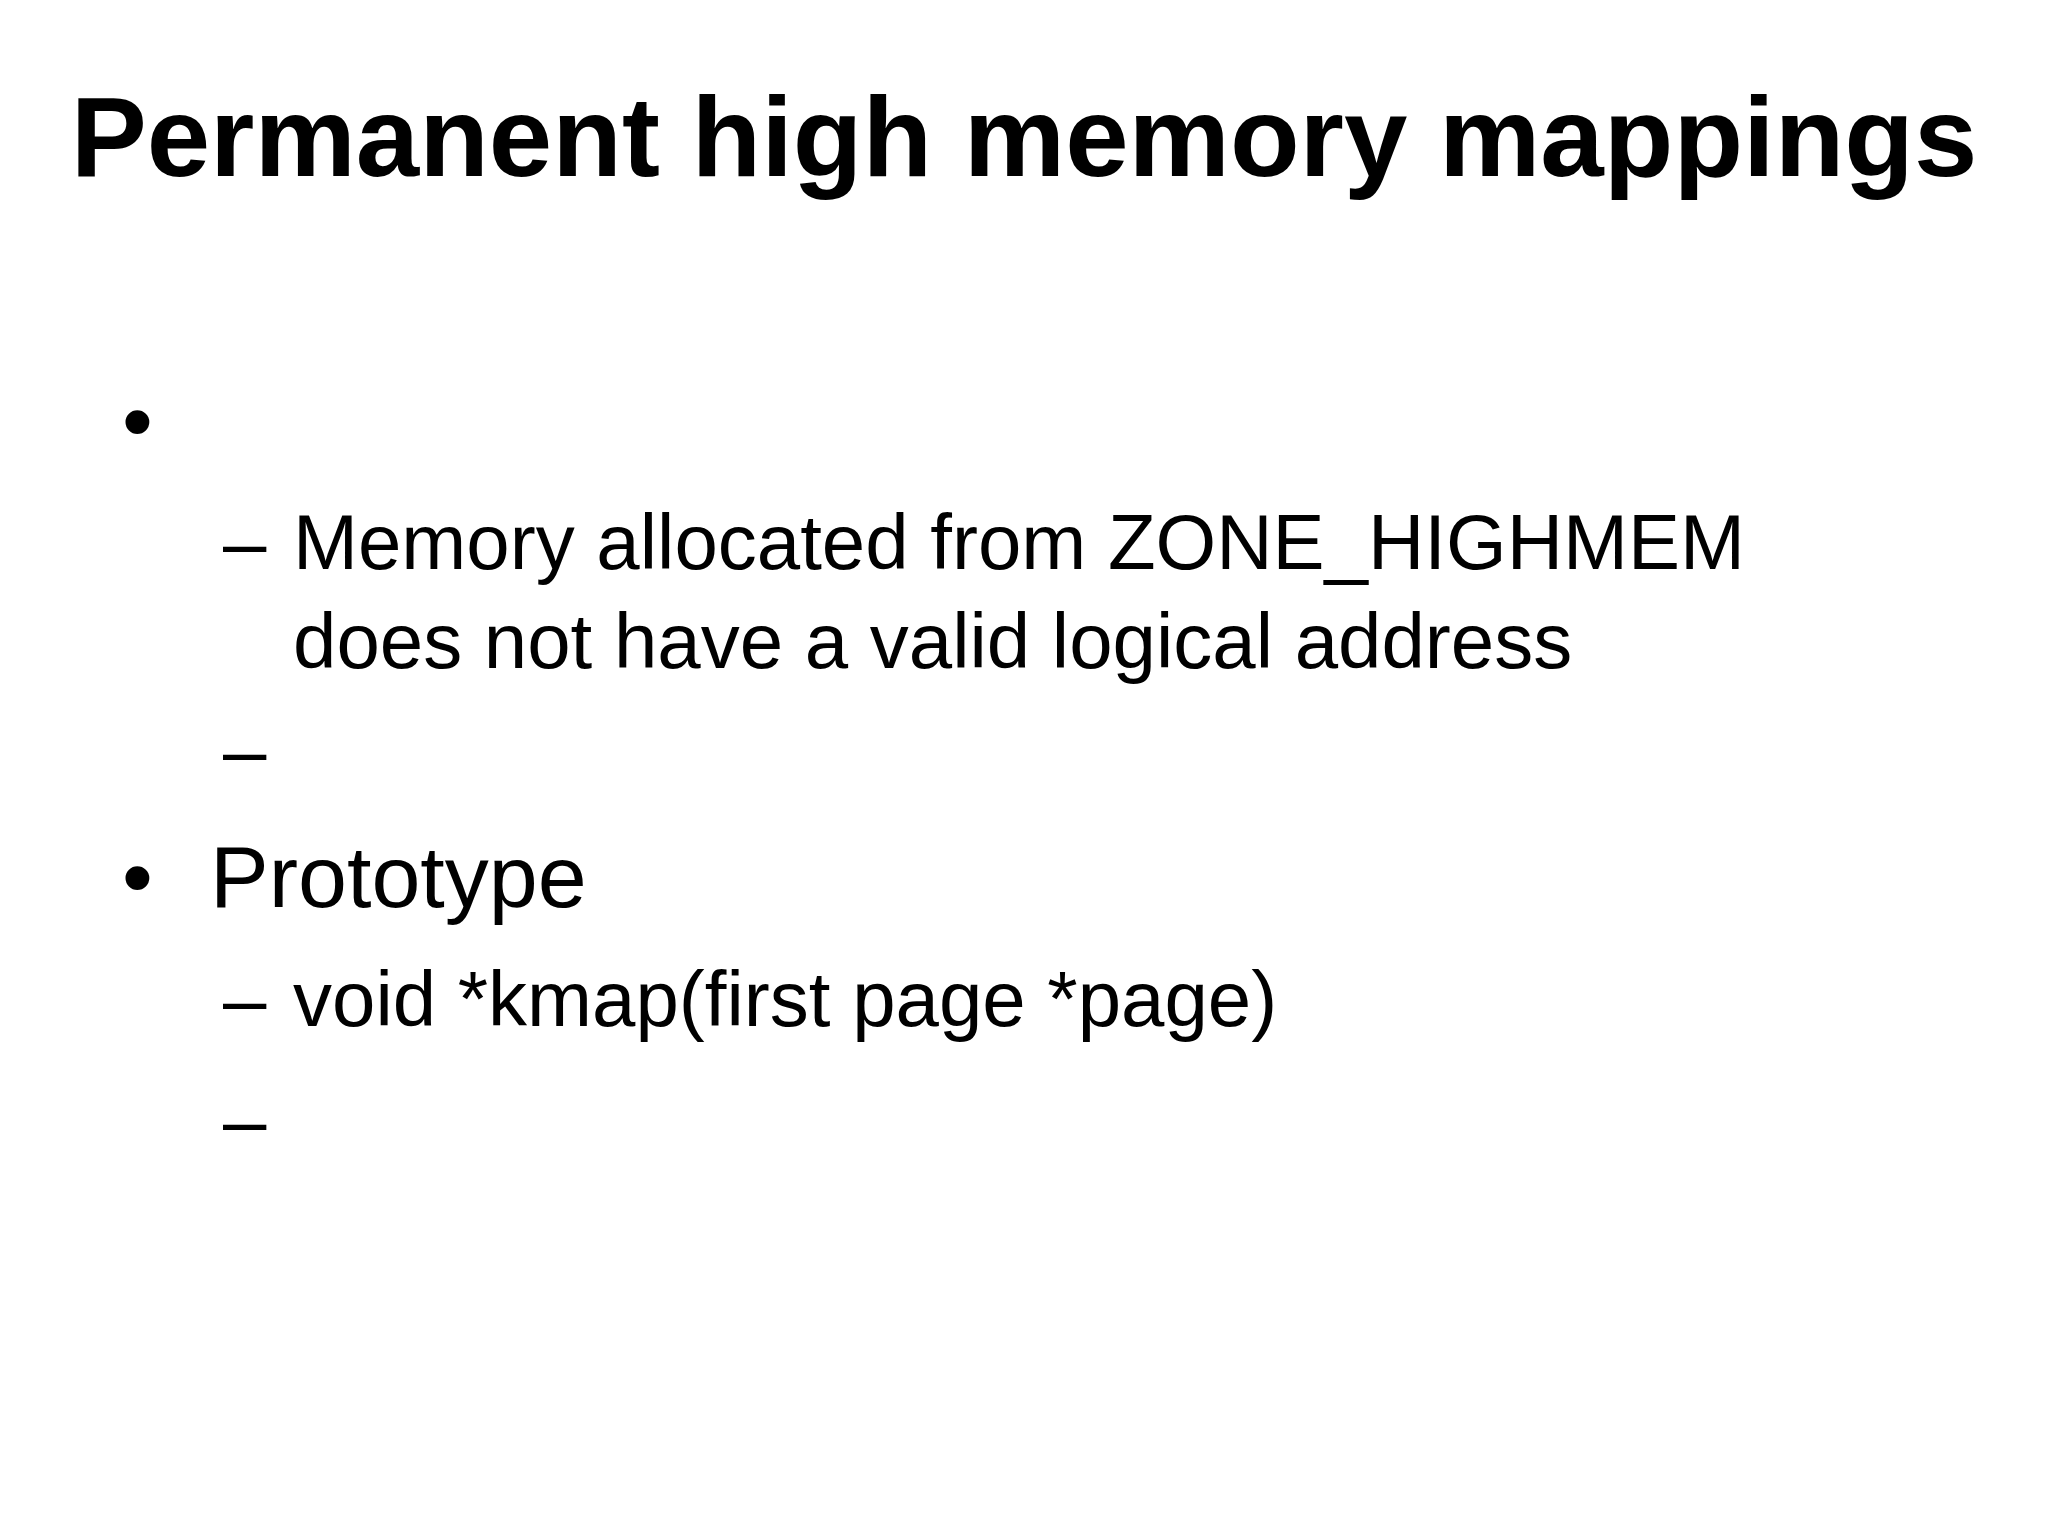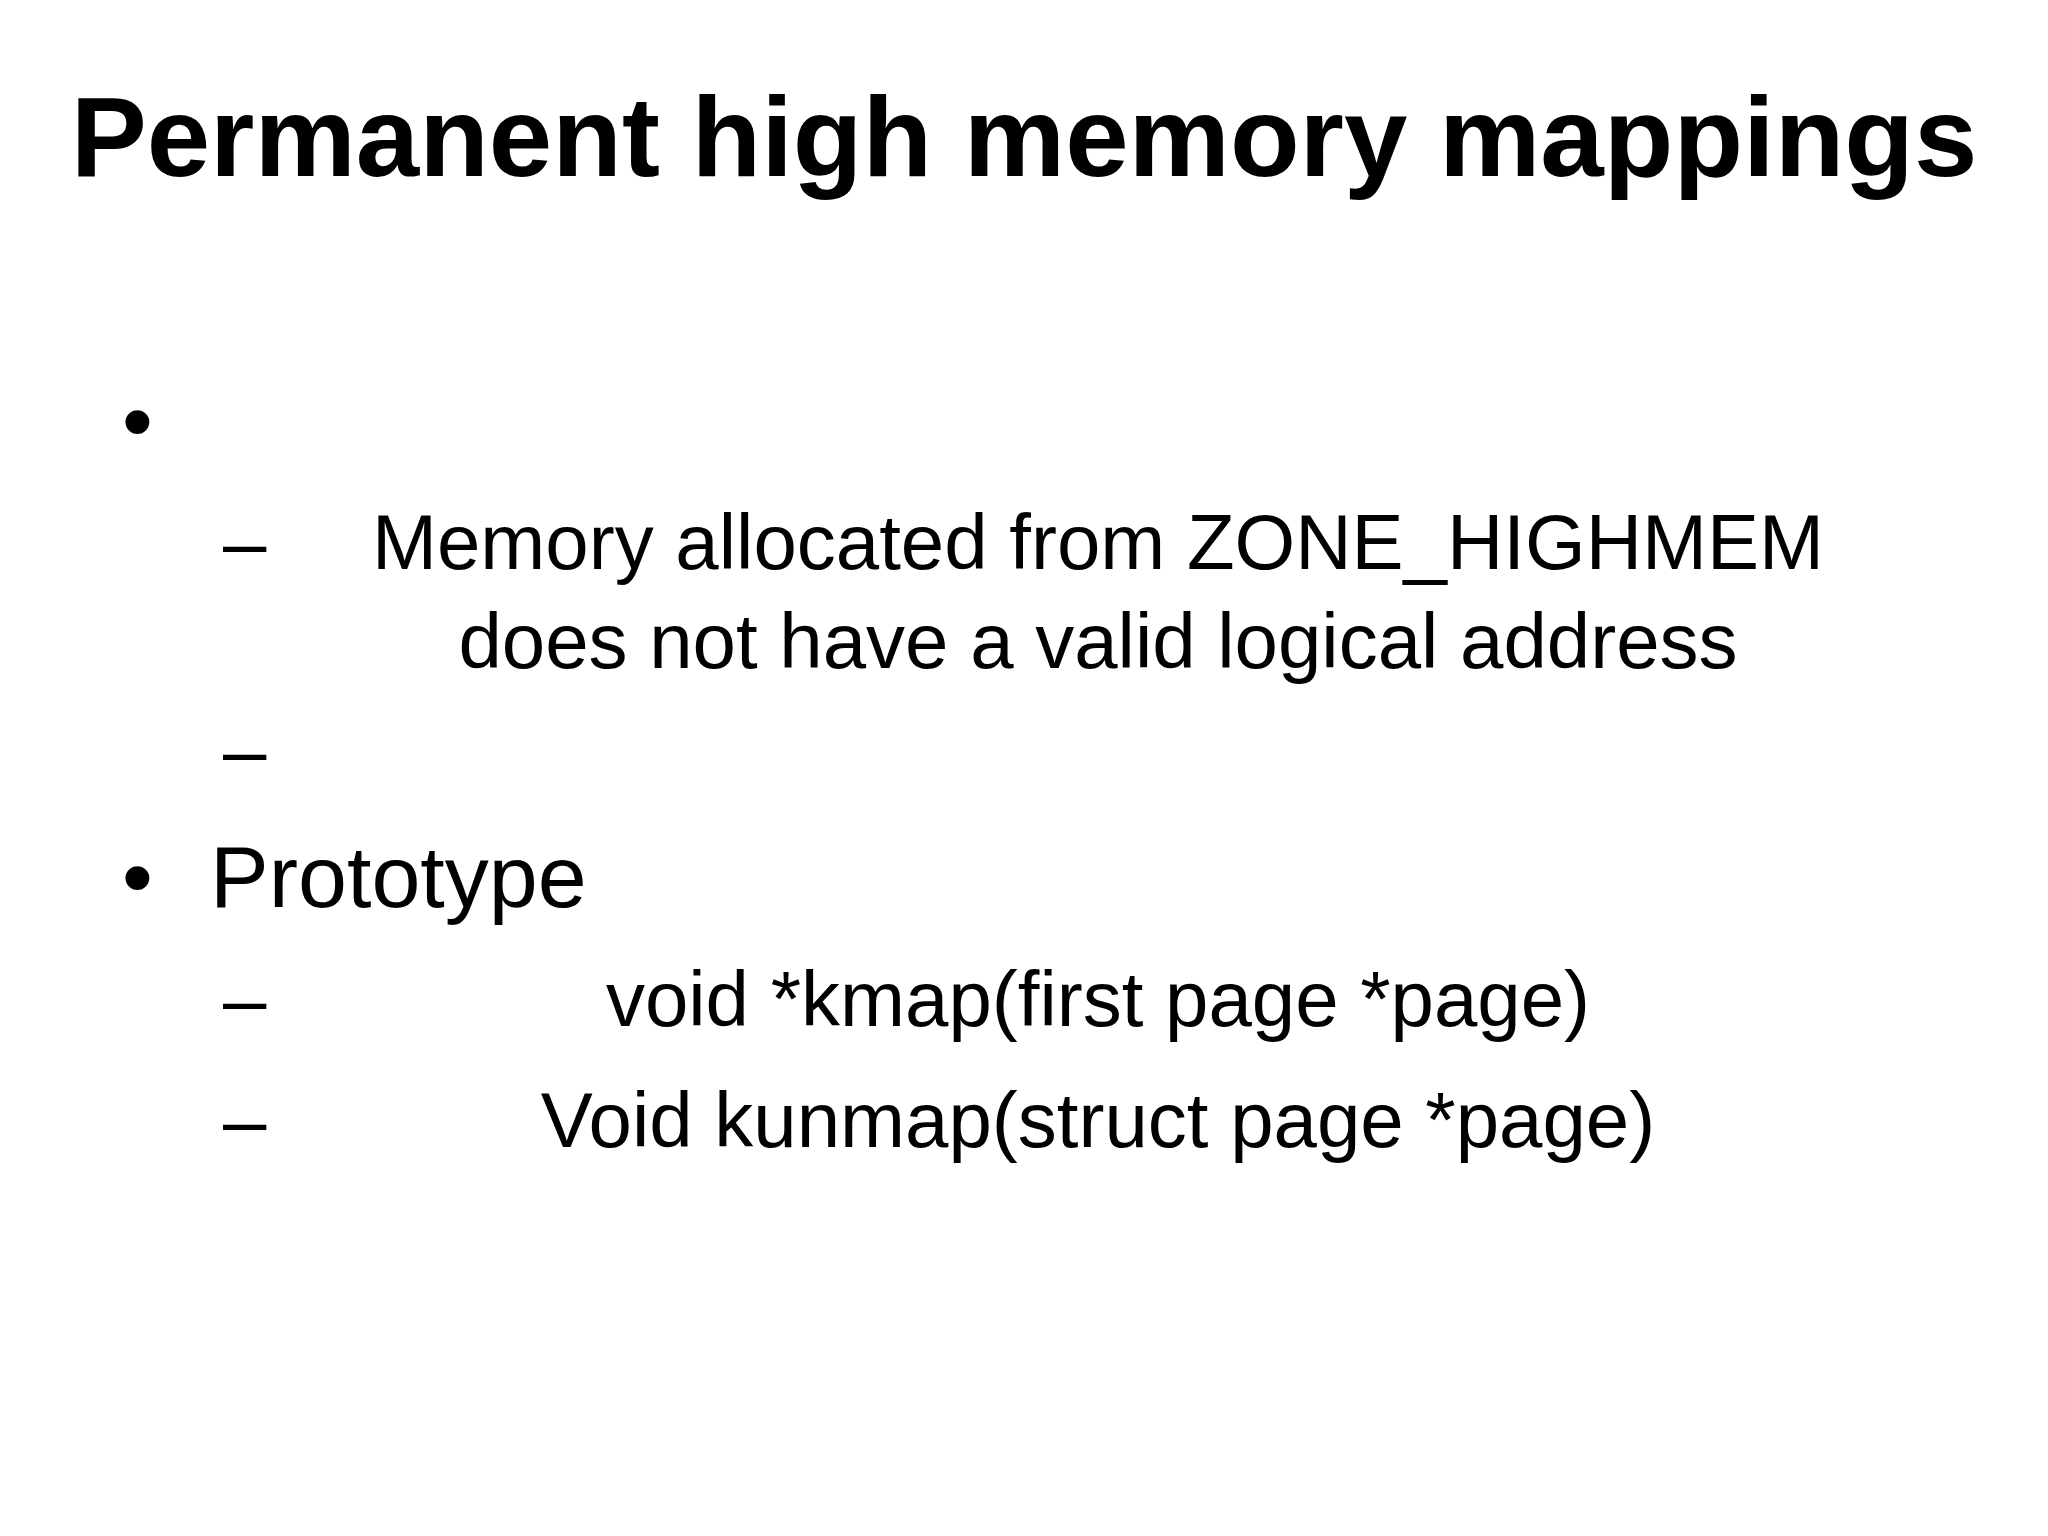--- a/index.html
+++ b/index.html
@@ -54,21 +54,20 @@
     font-size: 78px;
     line-height: 1.27;
   }
   .l2 .marker {
     flex: none;
     width: 70px;
   }
   .l2 .text {
     width: 1610px;
     max-width: 1610px;
-    text-align: center;
   }
   .mt-15 { margin-top: 15px; }
   .mt-10 { margin-top: 10px; }
   .mt-20 { margin-top: 20px; }
   .mt-22 { margin-top: 22px; }
 </style>
 </head>
 <body>
 
 <div class="slide">
@@ -95,17 +94,16 @@
       <span class="text">Prototype</span>
     </div>
 
     <div class="l2 mt-15">
       <span class="marker">–</span>
       <span class="text">void *kmap(first page *page)</span>
     </div>
 
     <div class="l2 mt-22">
       <span class="marker">–</span>
-      <span class="text">Void kunmap(struct page *page)</span>
     </div>
 
   </div>
 </div>
 
 </body></html>

